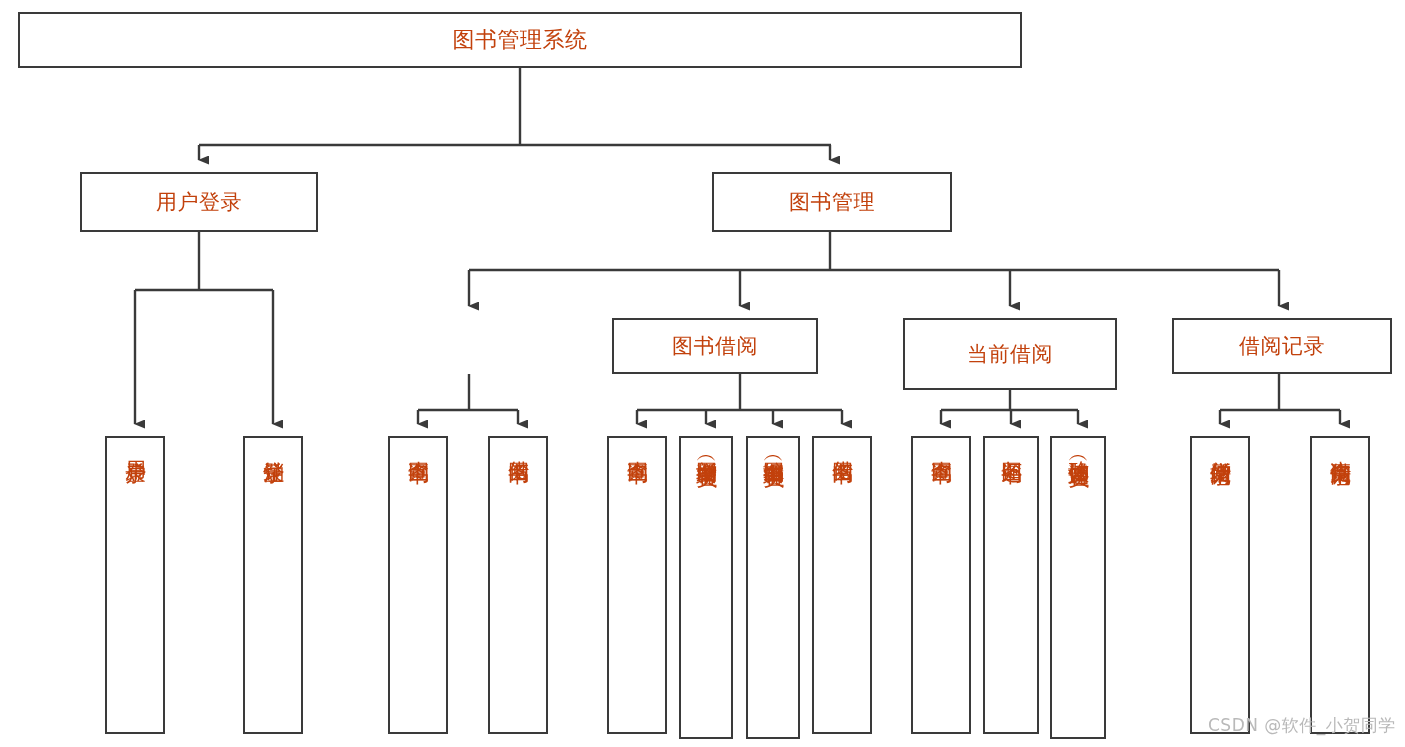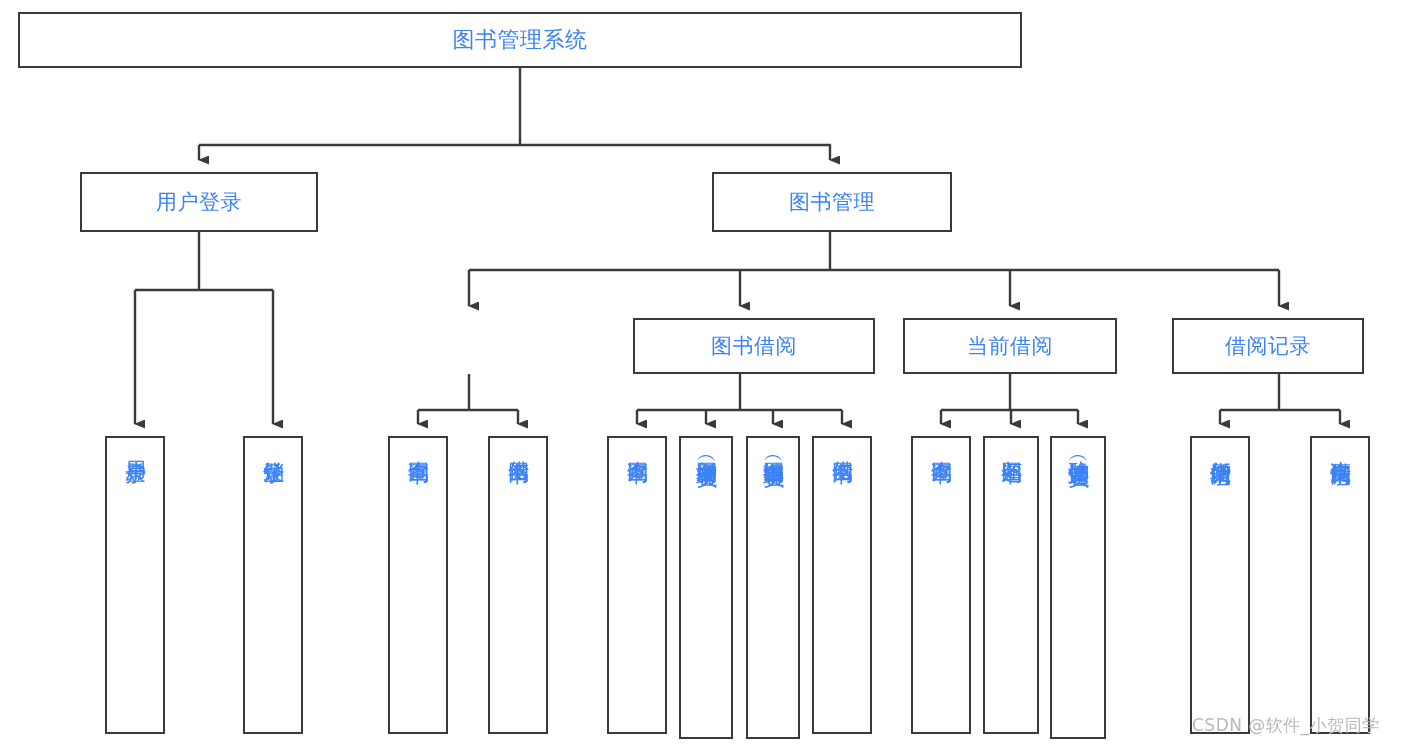--- a/index.html
+++ b/index.html
@@ -26,21 +26,21 @@
     pointer-events: none;
   }
   .node {
     position: absolute;
     box-sizing: border-box;
     border: 2.4px solid #3a3a3a;
     background: #ffffff;
     display: flex;
     align-items: center;
     justify-content: center;
-    color: #3b82f6;
+    color: #c2410c;
   }
   .node .label {
     display: block;
     text-align: center;
     line-height: 1.08;
     letter-spacing: 0.5px;
   }
   
   .node.horiz .label {
     writing-mode: horizontal-tb;
@@ -60,20 +60,21 @@
     line-height: 1.22;
     letter-spacing: 1px;
     white-space: nowrap;
   }
   .watermark {
     position: absolute;
     font-size: 17px;
     color: #b9b9b9;
     white-space: nowrap;
     letter-spacing: 0.5px;
+    padding-left: 16px;
   }
 </style>
 </head>
 <body>
 
 <div id="canvas">
 
   <svg class="wires" viewBox="0 0 1405 747">
     <defs>
       <marker id="arrowhead" markerWidth="9" markerHeight="11" refX="4.5" refY="10" orient="auto" markerUnits="userSpaceOnUse">
@@ -128,27 +129,27 @@
     <span class="label">图书管理系统</span>
   </div>
 
   <div class="node horiz" style="left:80px; top:172px; width:238px; height:60px;">
     <span class="label">用户登录</span>
   </div>
   <div class="node horiz" style="left:712px; top:172px; width:240px; height:60px;">
     <span class="label">图书管理</span>
   </div>
 
-  <div class="node horiz" style="left:633px; top:318px; width:242px; height:56px;font-family:Liberation Serif, serif;">
+  <div class="node horiz" style="left:612px; top:318px; width:206px; height:56px;font-family:Liberation Serif, serif;">
     <span class="label">图书借阅</span>
   </div>
-  <div class="node horiz" style="left:903px; top:318px; width:214px; height:56px;">
+  <div class="node horiz" style="left:903px; top:318px; width:214px; height:72px;">
     <span class="label">当前借阅</span>
   </div>
-  <div class="node horiz" style="left:1172px; top:318px; width:192px; height:56px;">
+  <div class="node horiz" style="left:1172px; top:318px; width:220px; height:56px;">
     <span class="label">借阅记录</span>
   </div>
 
   <div class="node vert" style="left:105px; top:436px; width:60px; height:298px;">
     <span class="label">用户登录</span>
   </div>
   <div class="node vert" style="left:243px; top:436px; width:60px; height:298px;">
     <span class="label">注销登录</span>
   </div>
 

